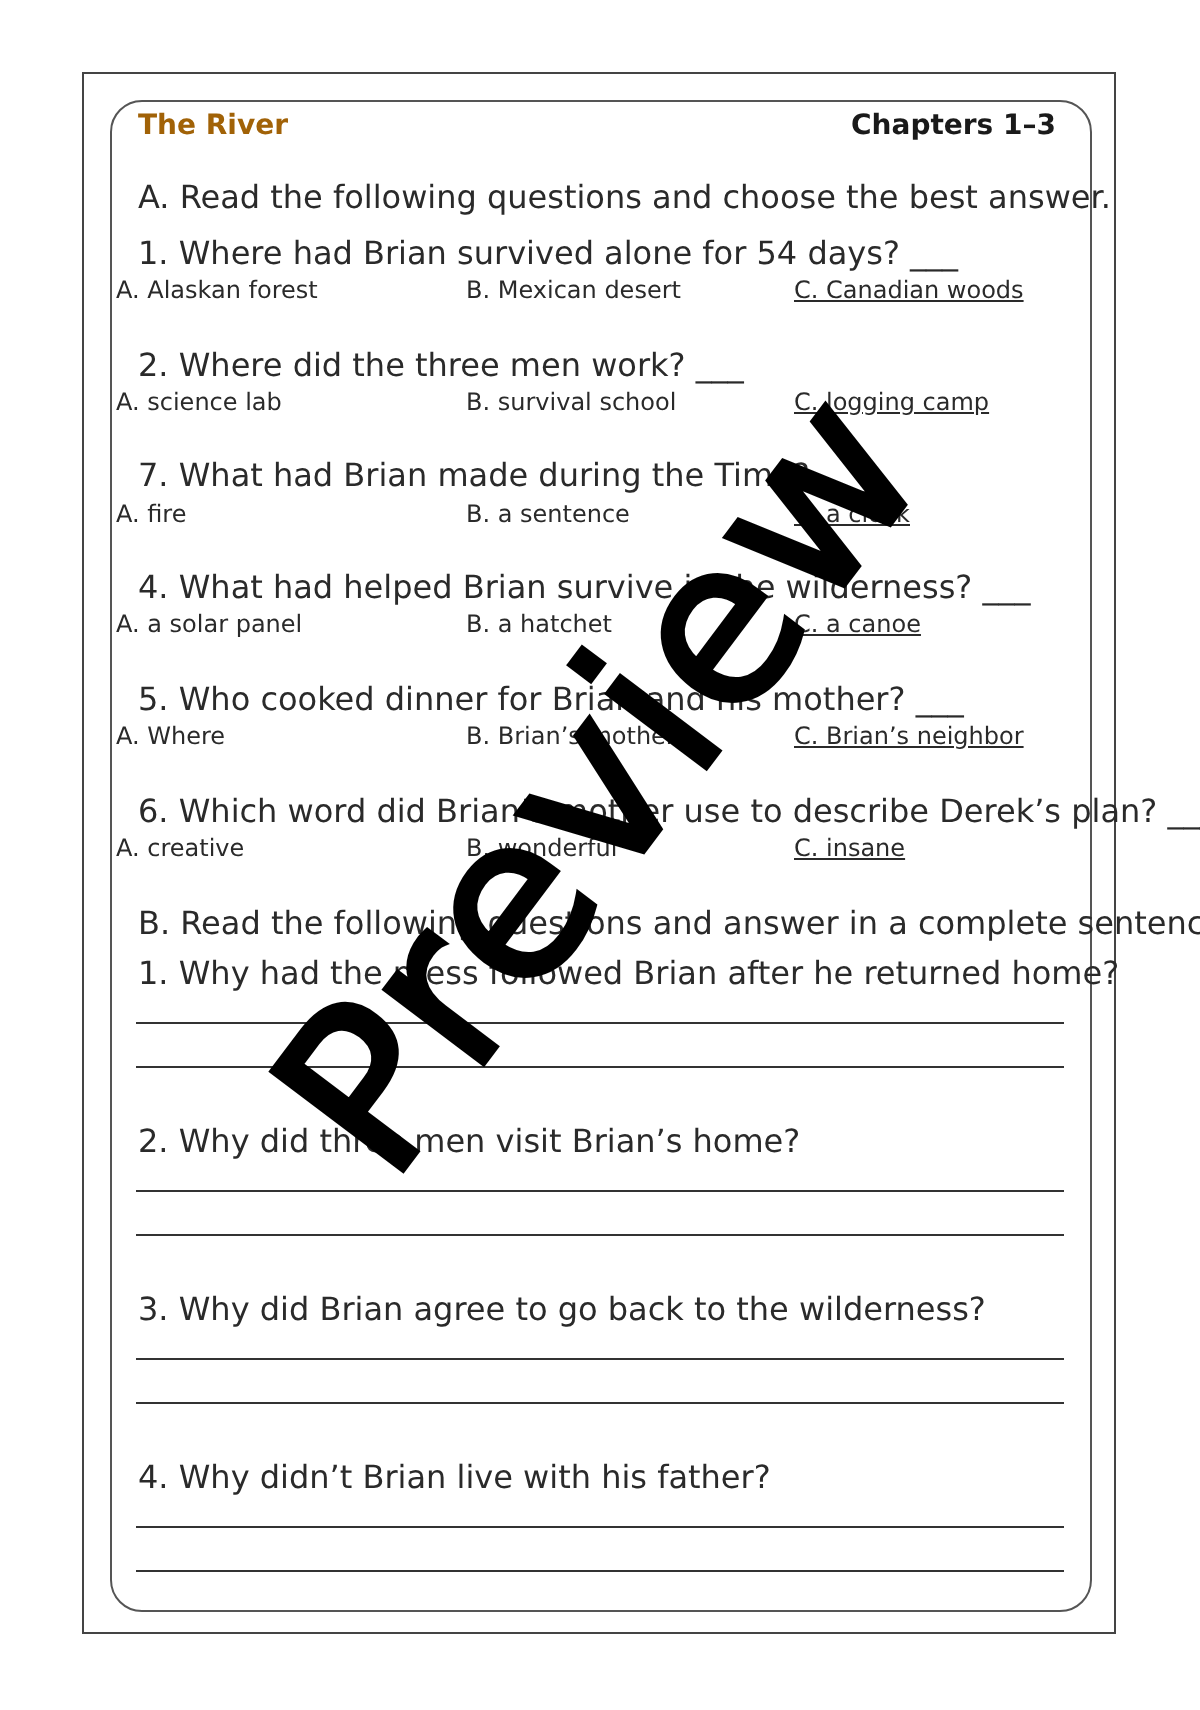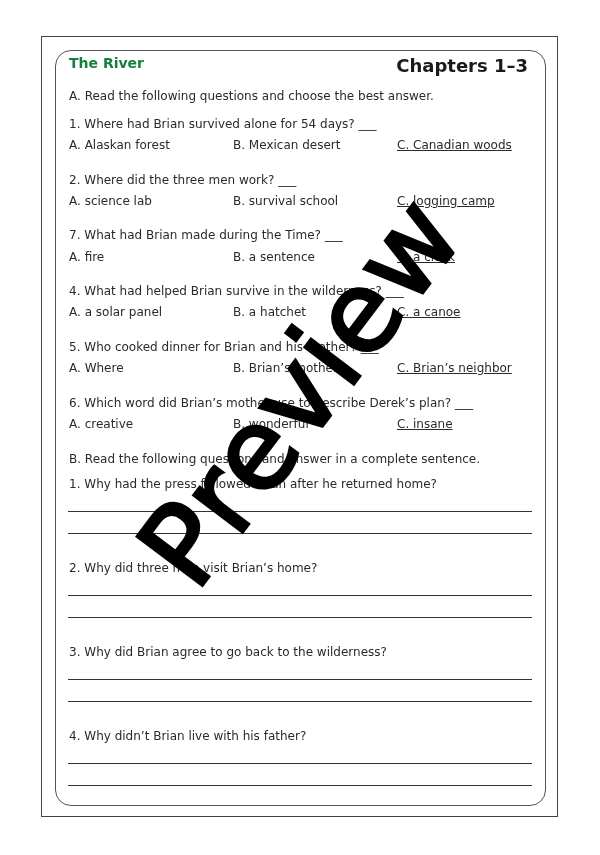--- a/index.html
+++ b/index.html
@@ -34,44 +34,44 @@
       border: 1.3px solid #555;
       border-radius: 16px;
       box-sizing: border-box;
     }
     .title {
       position: absolute;
       left: 69px;
       top: 55px;
       font-size: 14px;
       font-weight: bold;
-      color: #15803d;
+      color: #a16207;
     }
     .chapters {
       position: absolute;
       right: 72px;
       top: 55px;
-      font-size: 18px;
+      font-size: 14px;
       font-weight: bold;
       color: #1a1a1a;
     }
     .line-text {
       position: absolute;
       left: 69px;
-      font-size: 12px;
+      font-size: 16px;
       white-space: nowrap;
       color: #2a2a2a;
     }
     .opt {
       position: absolute;
       font-size: 12px;
       white-space: nowrap;
       color: #2a2a2a;
     }
-    .opt.a { left: 69px; }
+    .opt.a { left: 58px; }
     .opt.b { left: 233px; }
     .opt.c { left: 397px; text-decoration: underline; }
     .answer-line {
       position: absolute;
       left: 68px;
       width: 464px;
       height: 0;
       border-top: 1px solid #333;
     }
     .watermark {

